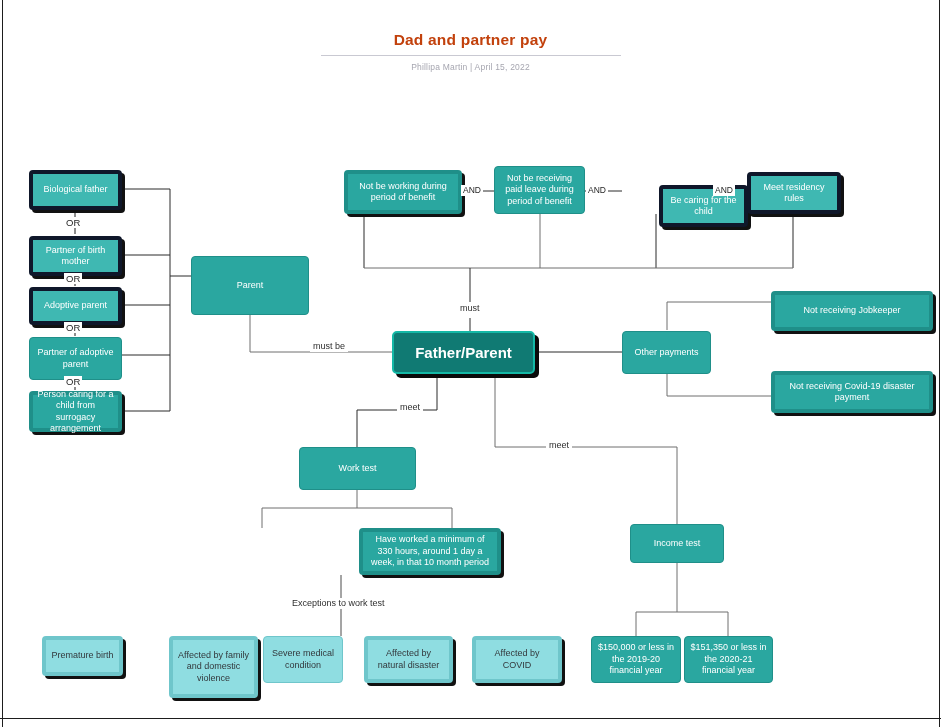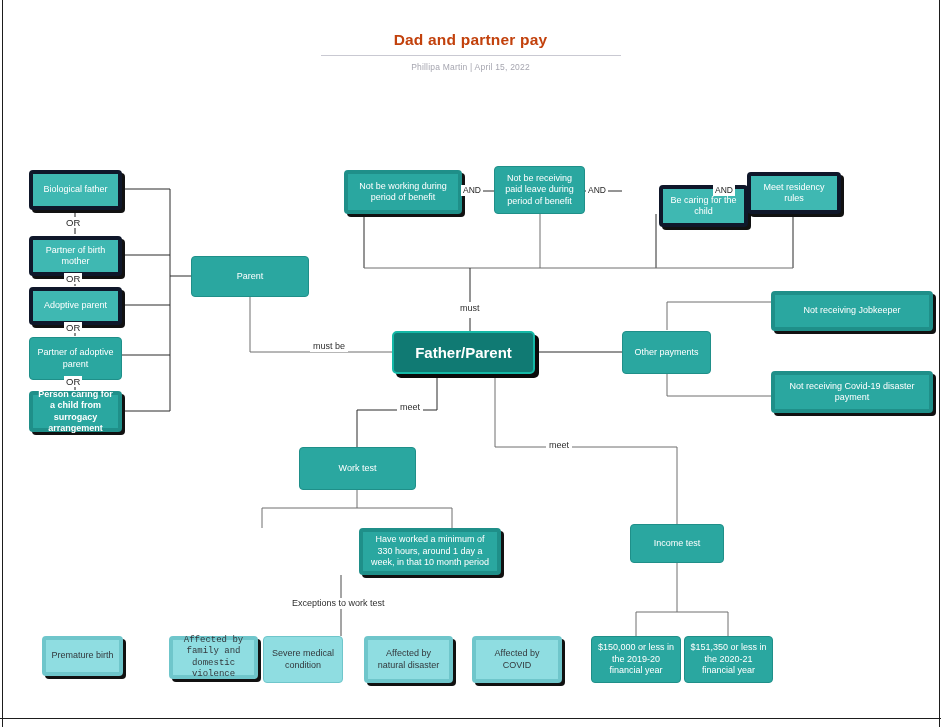--- a/index.html
+++ b/index.html
@@ -225,25 +225,25 @@
     <div class="node shadow" style="left:29px; top:287px; width:93px; height:38px;">
       <span>Adoptive parent</span>
     </div>
     <div class="op-label" style="left:64px; top:322px;">OR</div>
 
     <div class="node mid soft" style="left:29px; top:337px; width:93px; height:43px;">
       <span>Partner of adoptive parent</span>
     </div>
     <div class="op-label" style="left:64px; top:376px;">OR</div>
 
-    <div class="node mid shadow" style="left:29px; top:391px; width:93px; height:41px;font-weight:bold;">
+    <div class="node mid shadow" style="left:29px; top:391px; width:93px; height:41px;">
       <span>Person caring for a child from surrogacy arrangement</span>
     </div>
 
-    <div class="node mid soft" style="left:191px; top:256px; width:118px; height:41px;">
+    <div class="node mid soft" style="left:191px; top:256px; width:118px; height:59px;">
       <span>Parent</span>
     </div>
     <div class="edge-label" style="left:310px; top:341px;">must be</div>
 
     <div class="node mid shadow" style="left:344px; top:170px; width:118px; height:44px;">
       <span>Not be working during period of benefit</span>
     </div>
     <div class="op-label" style="left:461px; top:185px; font-size:8.5px;">AND</div>
 
     <div class="node mid soft" style="left:494px; top:166px; width:91px; height:48px;">
@@ -293,21 +293,21 @@
     <div class="node mid soft" style="left:591px; top:636px; width:90px; height:47px;">
       <span>$150,000 or less in the 2019-20 financial year</span>
     </div>
     <div class="node mid soft" style="left:684px; top:636px; width:89px; height:47px;">
       <span>$151,350 or less in the 2020-21 financial year</span>
     </div>
 
     <div class="node light shadow" style="left:42px; top:636px; width:81px; height:40px;">
       <span>Premature birth</span>
     </div>
-    <div class="node light shadow" style="left:169px; top:636px; width:89px; height:43px;font-family:Liberation Mono, monospace;">
+    <div class="node light shadow" style="left:169px; top:636px; width:89px; height:62px;">
       <span>Affected by family and domestic violence</span>
     </div>
     <div class="node light soft" style="left:263px; top:636px; width:80px; height:47px;">
       <span>Severe medical condition</span>
     </div>
     <div class="node light shadow" style="left:364px; top:636px; width:89px; height:47px;">
       <span>Affected by natural disaster</span>
     </div>
     <div class="node light shadow" style="left:472px; top:636px; width:90px; height:47px;">
       <span>Affected by COVID</span>

